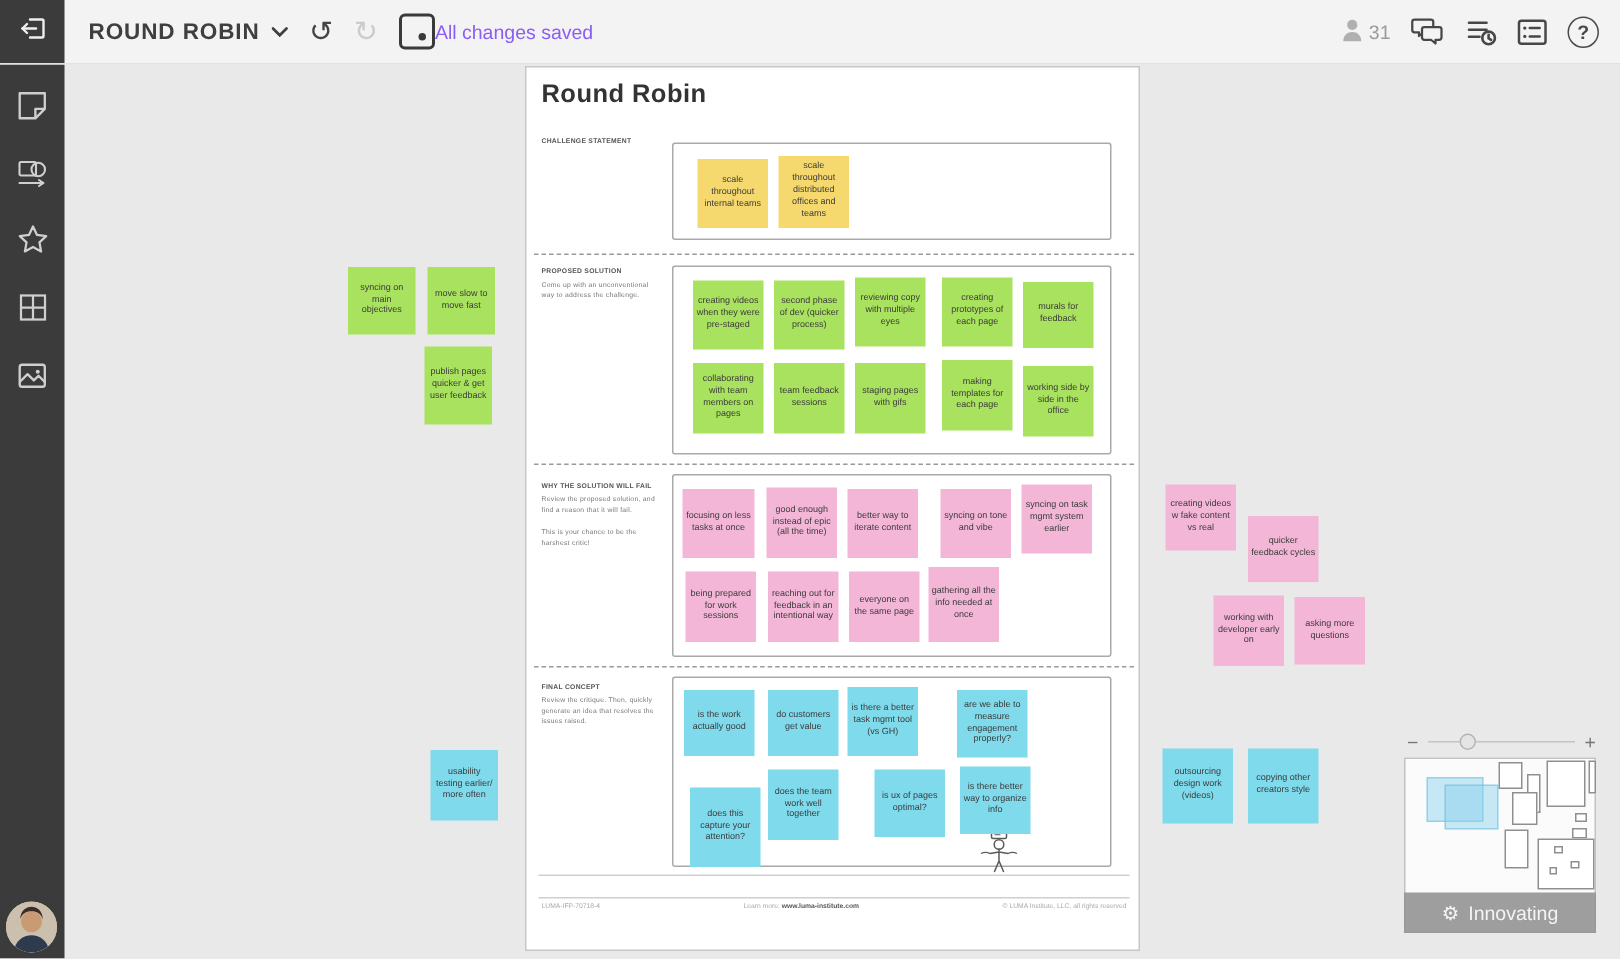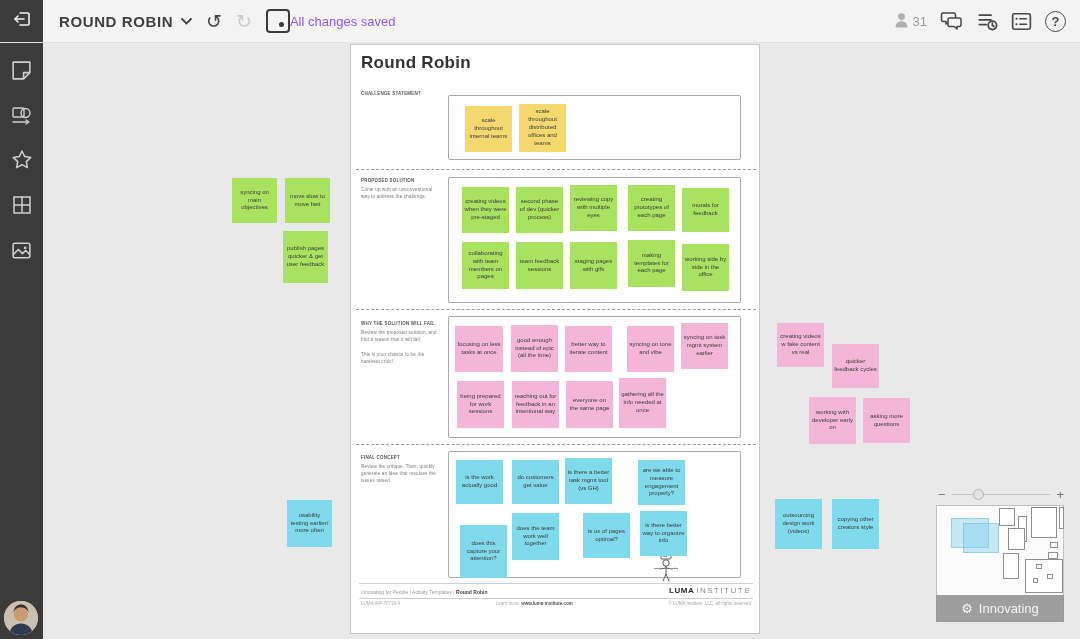--- a/index.html
+++ b/index.html
@@ -201,27 +201,20 @@
   <span class="doodle">
     <svg width="30" height="34" viewBox="0 0 30 34" fill="none" stroke="#5a5a5a" stroke-width="1">
       <rect x="10" y="2" width="10" height="7" rx="1"></rect>
         <path d="M12 4.5h6M12 6.5h4" stroke-width=".7"></path>
       <circle cx="15" cy="13" r="3.2"></circle>
         <path d="M15 16v8M15 18l-6 1M15 18l6 1M12 31l3-7 3 7" stroke-linecap="round"></path>
       <path d="M3 19c2-1 4-1 6 0M27 19c-2-1-4-1-6 0" stroke-width=".8"></path>
     </svg>
   </span>
   <div class="bf-divider" style="top:538px"></div>
-  <div class="bf-row1">
-    <span class="breadcrumb"><span>Innovating for People | Activity Templates | </span><b>Round Robin</b></span>
-    <span class="luma-brand">
-      <span class="luma-bold">LUMA</span>
-      <span class="luma-light">INSTITUTE</span>
-    </span>
-  </div>
   <div class="bf-divider" style="top:553px"></div>
   <div class="bf-row2">
     <span>LUMA-IFP-70718-4</span>
     <span class="learn"><span>Learn more: </span><b>www.luma-institute.com</b></span>
     <span>© LUMA Institute, LLC, all rights reserved</span>
   </div>
 </div>
 
 <div class="notes-layer">
     <div class="note" style="left: 465px; top: 106px; width: 47px; height: 46px; background: rgb(246, 217, 110);">scale throughout internal teams</div>

